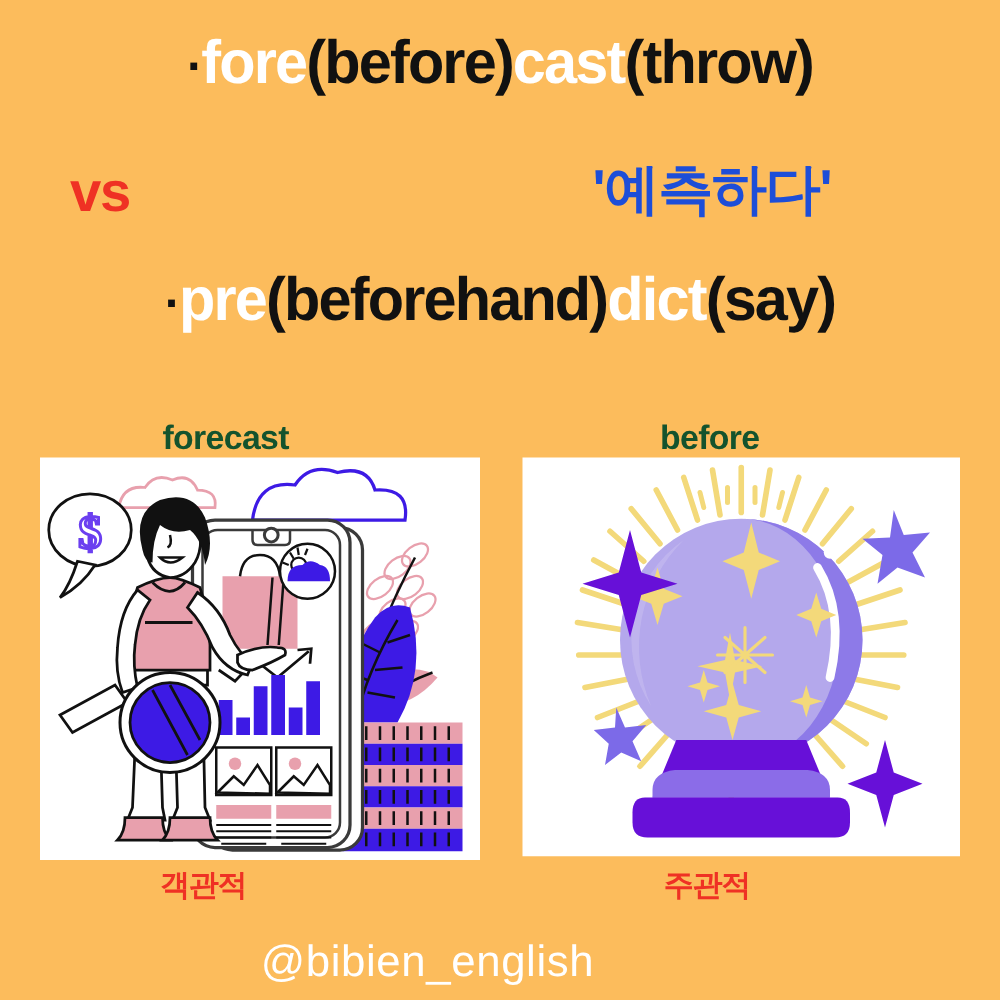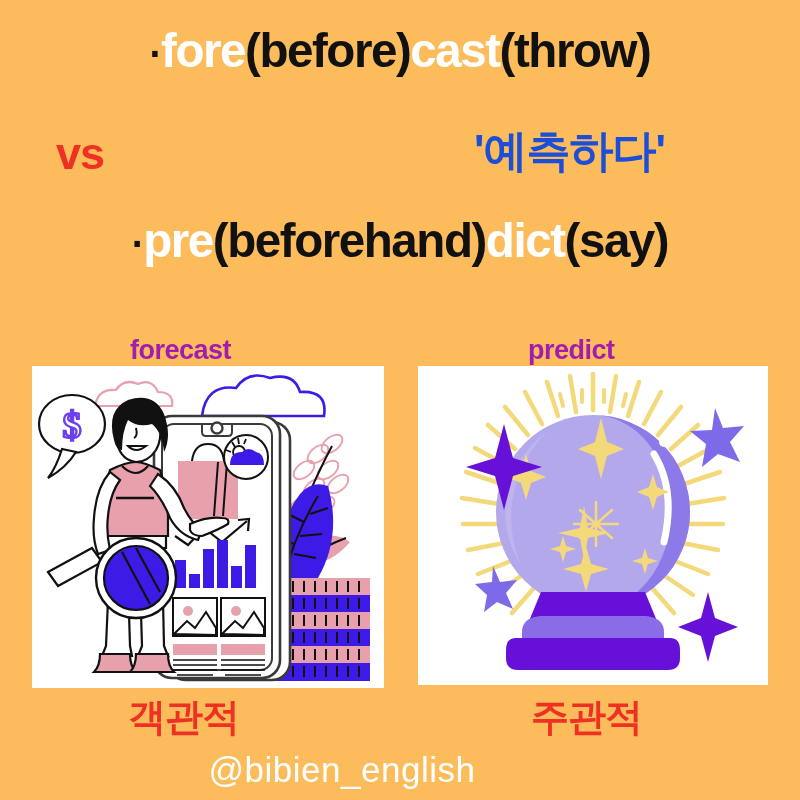--- a/index.html
+++ b/index.html
@@ -65,41 +65,41 @@
     font-weight: bold;
     color: #1d4ed8;
     letter-spacing: -1px;
   }
 
   
   .img-caption {
     position: absolute;
     font-size: 27px;
     font-weight: bold;
-    color: #a21caf;
+    color: #14532d;
     letter-spacing: -0.5px;
     white-space: nowrap;
   }
   #caption-forecast { top: 335px; left: 130px; }
   #caption-predict  { top: 335px; left: 528px; }
 
   
   .panel {
     position: absolute;
     background: #ffffff;
     overflow: hidden;
   }
   #panel-left  { left: 32px;  top: 366px; width: 352px; height: 322px; }
   #panel-right { left: 418px; top: 366px; width: 350px; height: 319px; }
 
   
   .bottom-caption {
     position: absolute;
     top: 692px;
-    font-size: 38px;
+    font-size: 24px;
     font-weight: bold;
     color: #ef3124;
     letter-spacing: -1px;
     white-space: nowrap;
   }
   #bottom-objective  { left: 128px; }
   #bottom-subjective { left: 531px; }
 
   
   #watermark {
@@ -128,21 +128,21 @@
   <div class="mid-row">
     <span id="vs-label">vs</span>
     <span id="korean-meaning">'예측하다'</span>
   </div>
 
   <div class="etym-line" id="line-predict">
     <span class="bullet">·</span><span class="root">pre</span><span class="gloss">(beforehand)</span><span class="root">dict</span><span class="gloss">(say)</span>
   </div>
 
   <div class="img-caption" id="caption-forecast">forecast</div>
-  <div class="img-caption" id="caption-predict">predict</div>
+  <div class="img-caption" id="caption-predict">before</div>
 
   <div class="panel" id="panel-left">
     <svg width="352" height="322" viewBox="0 0 352 322">
 
       <path d="M63 40 Q66 22 84 24 Q92 12 106 18 Q120 12 126 26 Q142 26 140 40 L63 40 Z" fill="none" stroke="#e8a0ad" stroke-width="2.2"></path>
       <path d="M170 50 Q174 18 204 22 Q216 4 238 12 Q262 6 268 26 Q296 24 292 50 L170 50 Z" fill="none" stroke="#3d1ae5" stroke-width="2.6"></path>
 
       <g stroke="#e8a0ad" stroke-width="1.8" fill="none">
         <ellipse cx="286" cy="88" rx="12" ry="7" transform="rotate(-38 286 88)"></ellipse>
         <ellipse cx="300" cy="78" rx="12" ry="7" transform="rotate(-38 300 78)"></ellipse>

